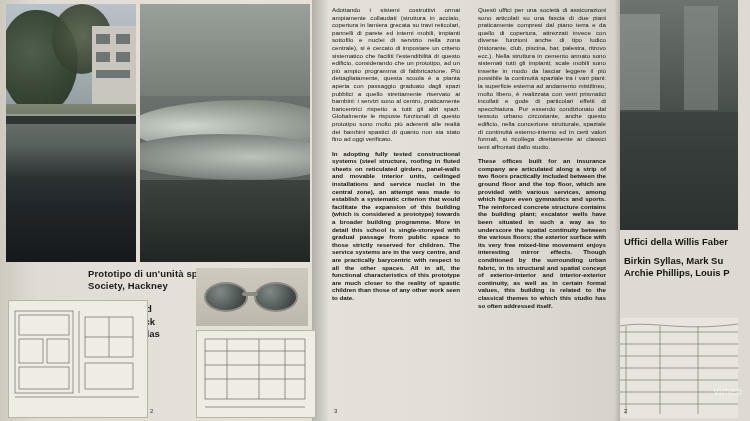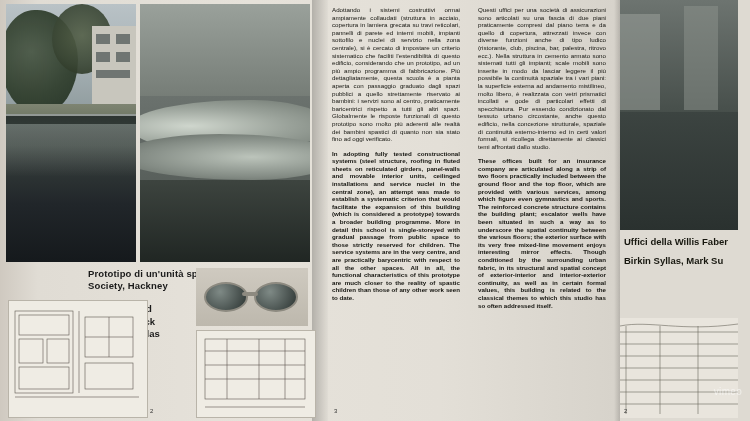--- a/index.html
+++ b/index.html
@@ -184,20 +184,21 @@
     <div class="rp-photo">
       <div class="rp-p2">
         <div class="rp-col"></div>
         <div class="rp-col2"></div>
       </div>
     </div>
     <div class="rp-cap">
       <div>Uffici della Willis Faber</div>
       <div style="height:6px"></div>
       <div>Birkin Syllas, Mark Su</div>
+      <div>Archie Phillips, Louis P</div>
     </div>
     <div class="rp-draw">
       <svg class="rp-lines" width="118" height="100">
         <g stroke="#6a665c" fill="none" stroke-width="0.6">
           <line x1="0" y1="14" x2="118" y2="14"></line>
           <line x1="0" y1="26" x2="118" y2="26"></line>
           <line x1="0" y1="38" x2="118" y2="38"></line>
           <line x1="0" y1="50" x2="118" y2="50"></line>
           <line x1="0" y1="62" x2="118" y2="62"></line>
           <line x1="0" y1="74" x2="118" y2="74"></line>

